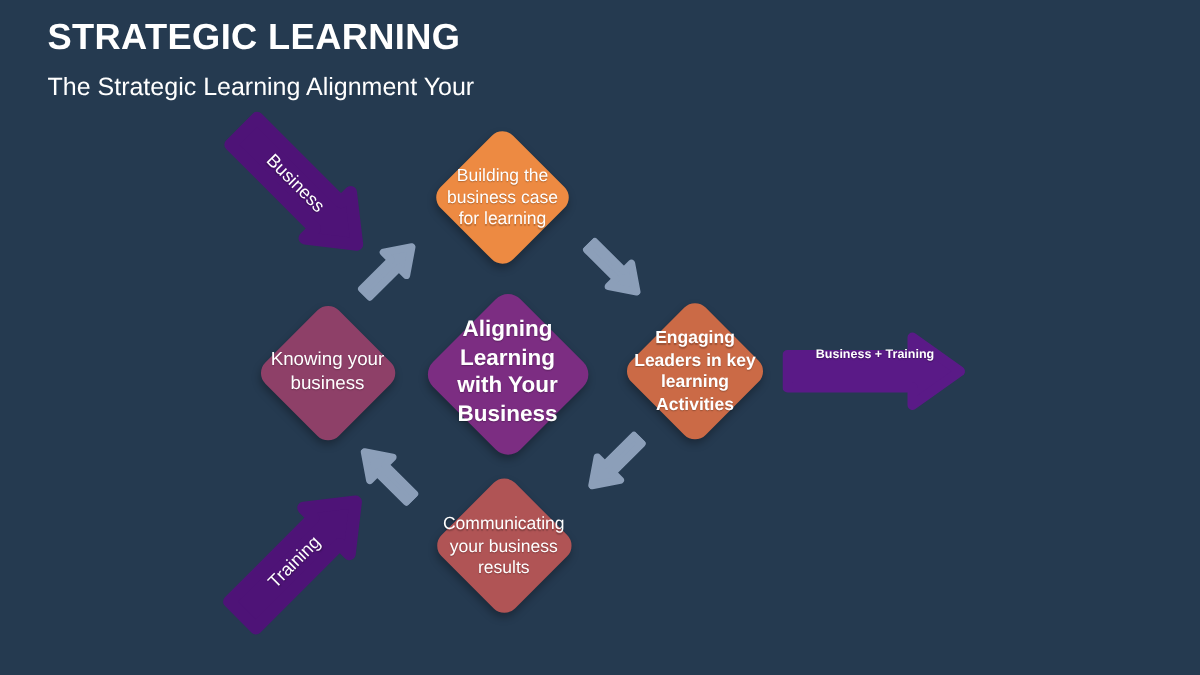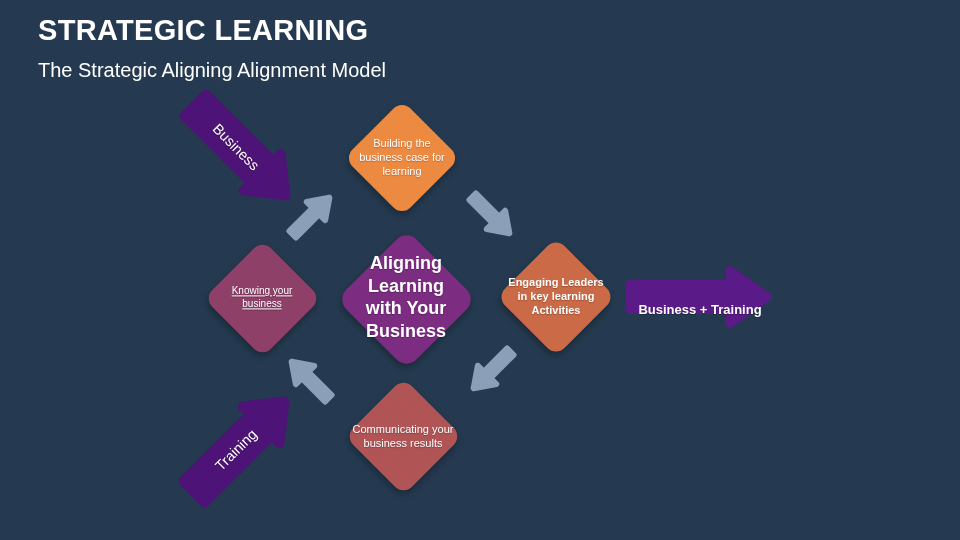--- a/index.html
+++ b/index.html
@@ -22,26 +22,26 @@
     box-shadow:2px 3px 7px rgba(0,0,0,.30);
   }
   #d-building{left:361px;top:117px;width:82px;height:82px;background:var(--building,#ED8A42);}
   #d-center{left:357px;top:250px;width:99px;height:99px;background:var(--center,#7C2D82);border-radius:14px;}
   #d-knowing{left:221px;top:257px;width:83px;height:83px;background:var(--knowing,#8E4068);}
   #d-engaging{left:514px;top:255px;width:84px;height:84px;background:var(--engaging,#CB6A46);}
   #d-comm{left:362px;top:395px;width:83px;height:83px;background:var(--communicating,#B05455);}
   
   .node-label{
     position:absolute;transform:translate(-50%,-50%);
-    color:var(--text,#fff);text-align:center;font-size:11px;line-height:1.26;
+    color:var(--text,#fff);text-align:center;font-size:14px;line-height:1.26;
     text-shadow:0 1px 1px rgba(0,0,0,.25);
   }
   #t-building{left:402px;top:158px;width:100px;}
   #t-center{left:406px;top:297px;width:104px;font-size:18px;font-weight:700;}
-  #t-knowing{left:262px;top:298px;width:100px;font-size:10px;text-decoration:underline;}
+  #t-knowing{left:262px;top:298px;width:100px;font-size:15px;}
   #t-engaging{left:556px;top:297px;width:100px;font-weight:bold;}
   #t-comm{left:403px;top:437px;width:112px;}
   
   .flow{position:absolute;width:58px;height:34px;}
   #fa-ne{left:282px;top:199px;transform:rotate(-45deg);}
   #fa-se{left:462px;top:198px;transform:rotate(45deg);}
   #fa-sw{left:463px;top:353px;transform:rotate(135deg);}
   #fa-nw{left:281px;top:363px;transform:rotate(-135deg);}
   
   .big-arrow{position:absolute;width:140px;height:68px;}
@@ -49,31 +49,31 @@
   #ba-training{left:170px;top:412px;transform:rotate(-45deg);}
   #ba-output{left:626px;top:263px;width:150px;}
   .arrow-label{
     position:absolute;color:var(--text,#fff);font-size:14.5px;font-weight:400;
     transform:translate(-50%,-50%) rotate(45deg);white-space:nowrap;
     text-shadow:0 1px 1px rgba(0,0,0,.3);
   }
   #lbl-business{left:236px;top:147px;}
   #lbl-training{left:236px;top:450px;transform:translate(-50%,-50%) rotate(-45deg);}
   #lbl-output{
-    left:700px;top:309px;transform:translate(-50%,-50%);
-    font-size:13px;font-weight:600;
+    left:700px;top:284px;transform:translate(-50%,-50%);
+    font-size:10px;font-weight:600;
   }
 </style>
 </head>
 <body>
 
 <div class="slide">
 
   <h1 class="title">STRATEGIC LEARNING</h1>
-  <h2 class="subtitle">The Strategic Aligning Alignment Model</h2>
+  <h2 class="subtitle">The Strategic Learning Alignment Your</h2>
 
   <div>
 
     <div class="diamond" id="d-building"></div>
     <div class="diamond" id="d-center"></div>
     <div class="diamond" id="d-knowing"></div>
     <div class="diamond" id="d-engaging"></div>
     <div class="diamond" id="d-comm"></div>
 
     <div class="node-label" id="t-building">Building the business case for learning</div>

